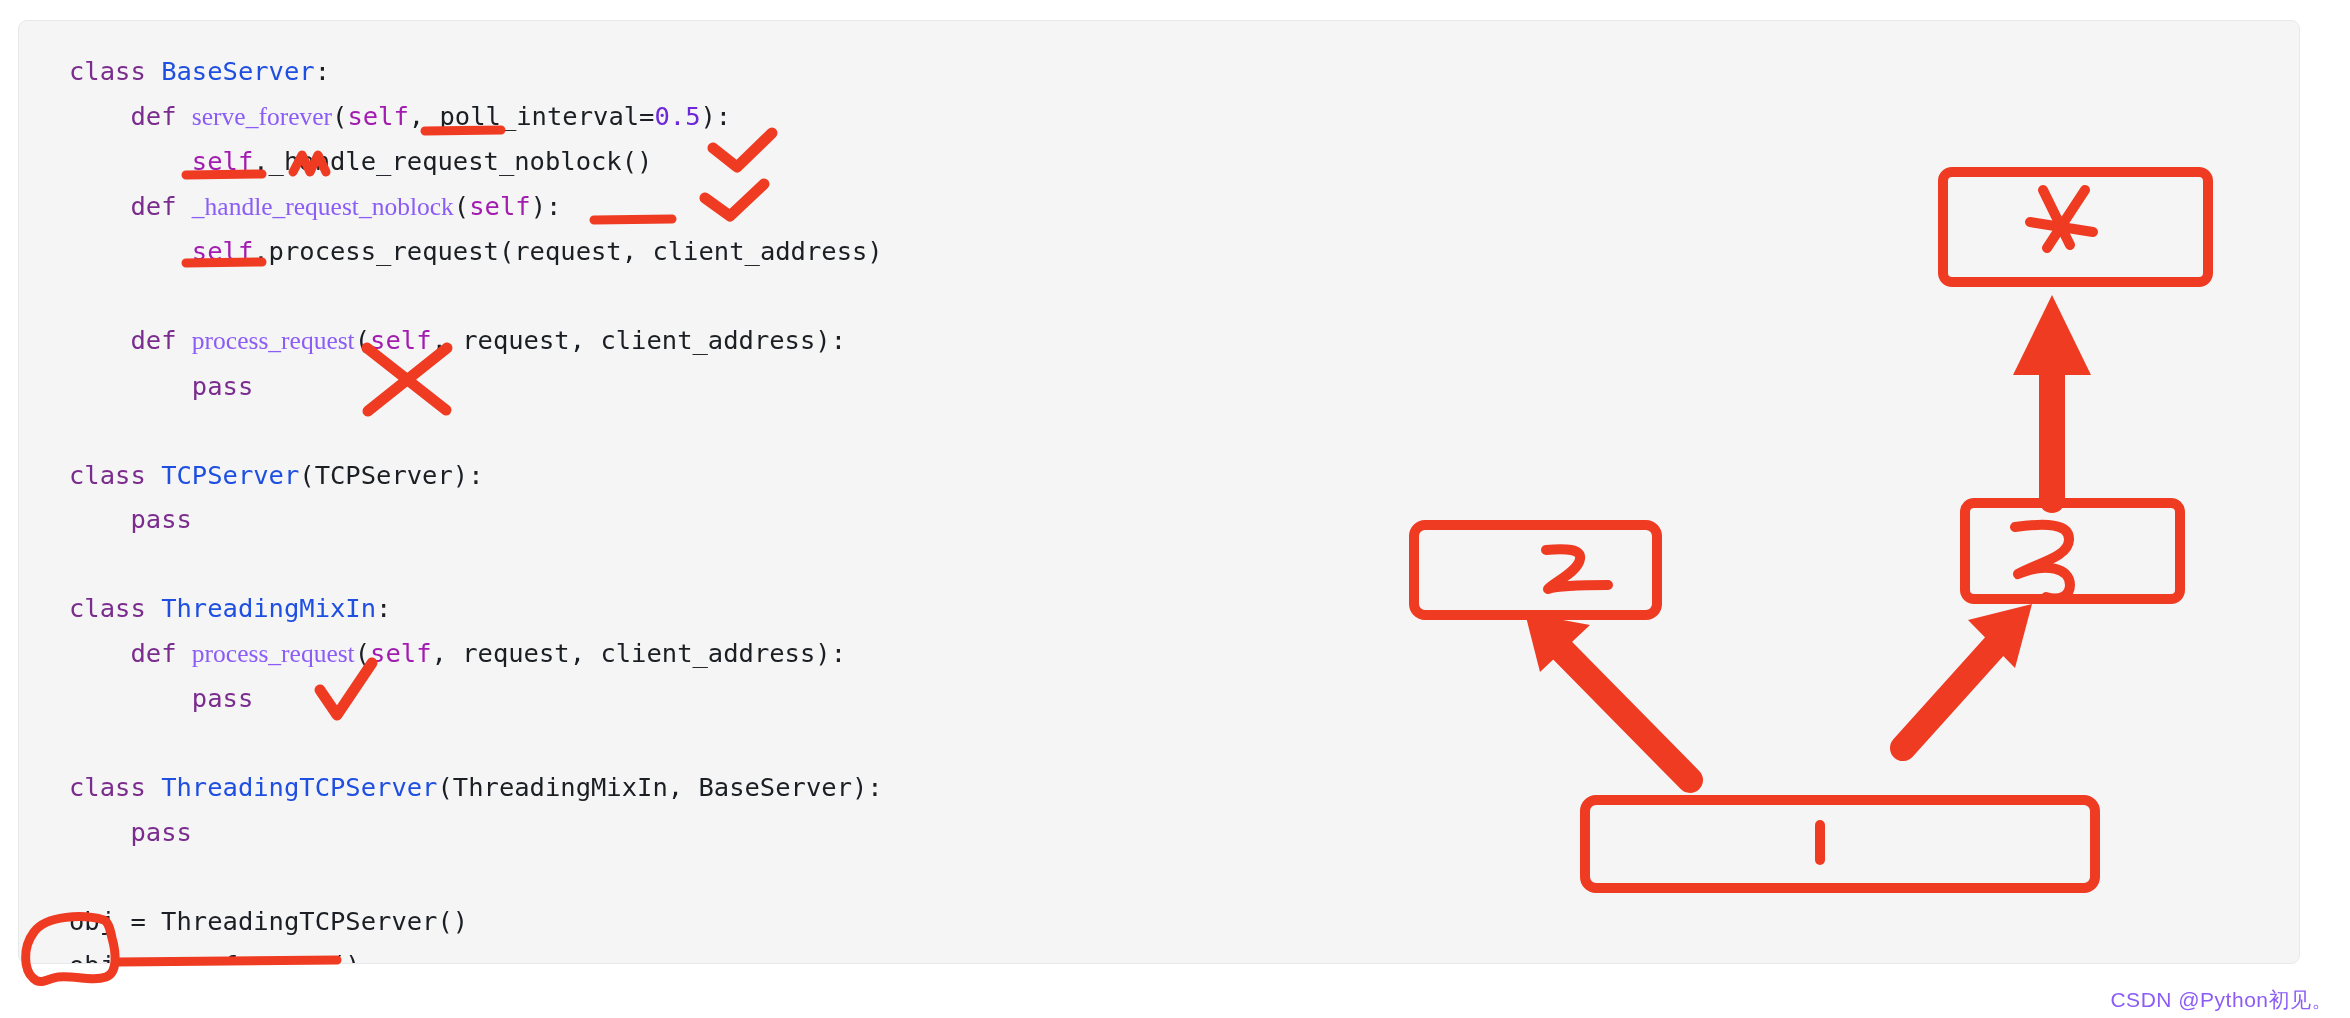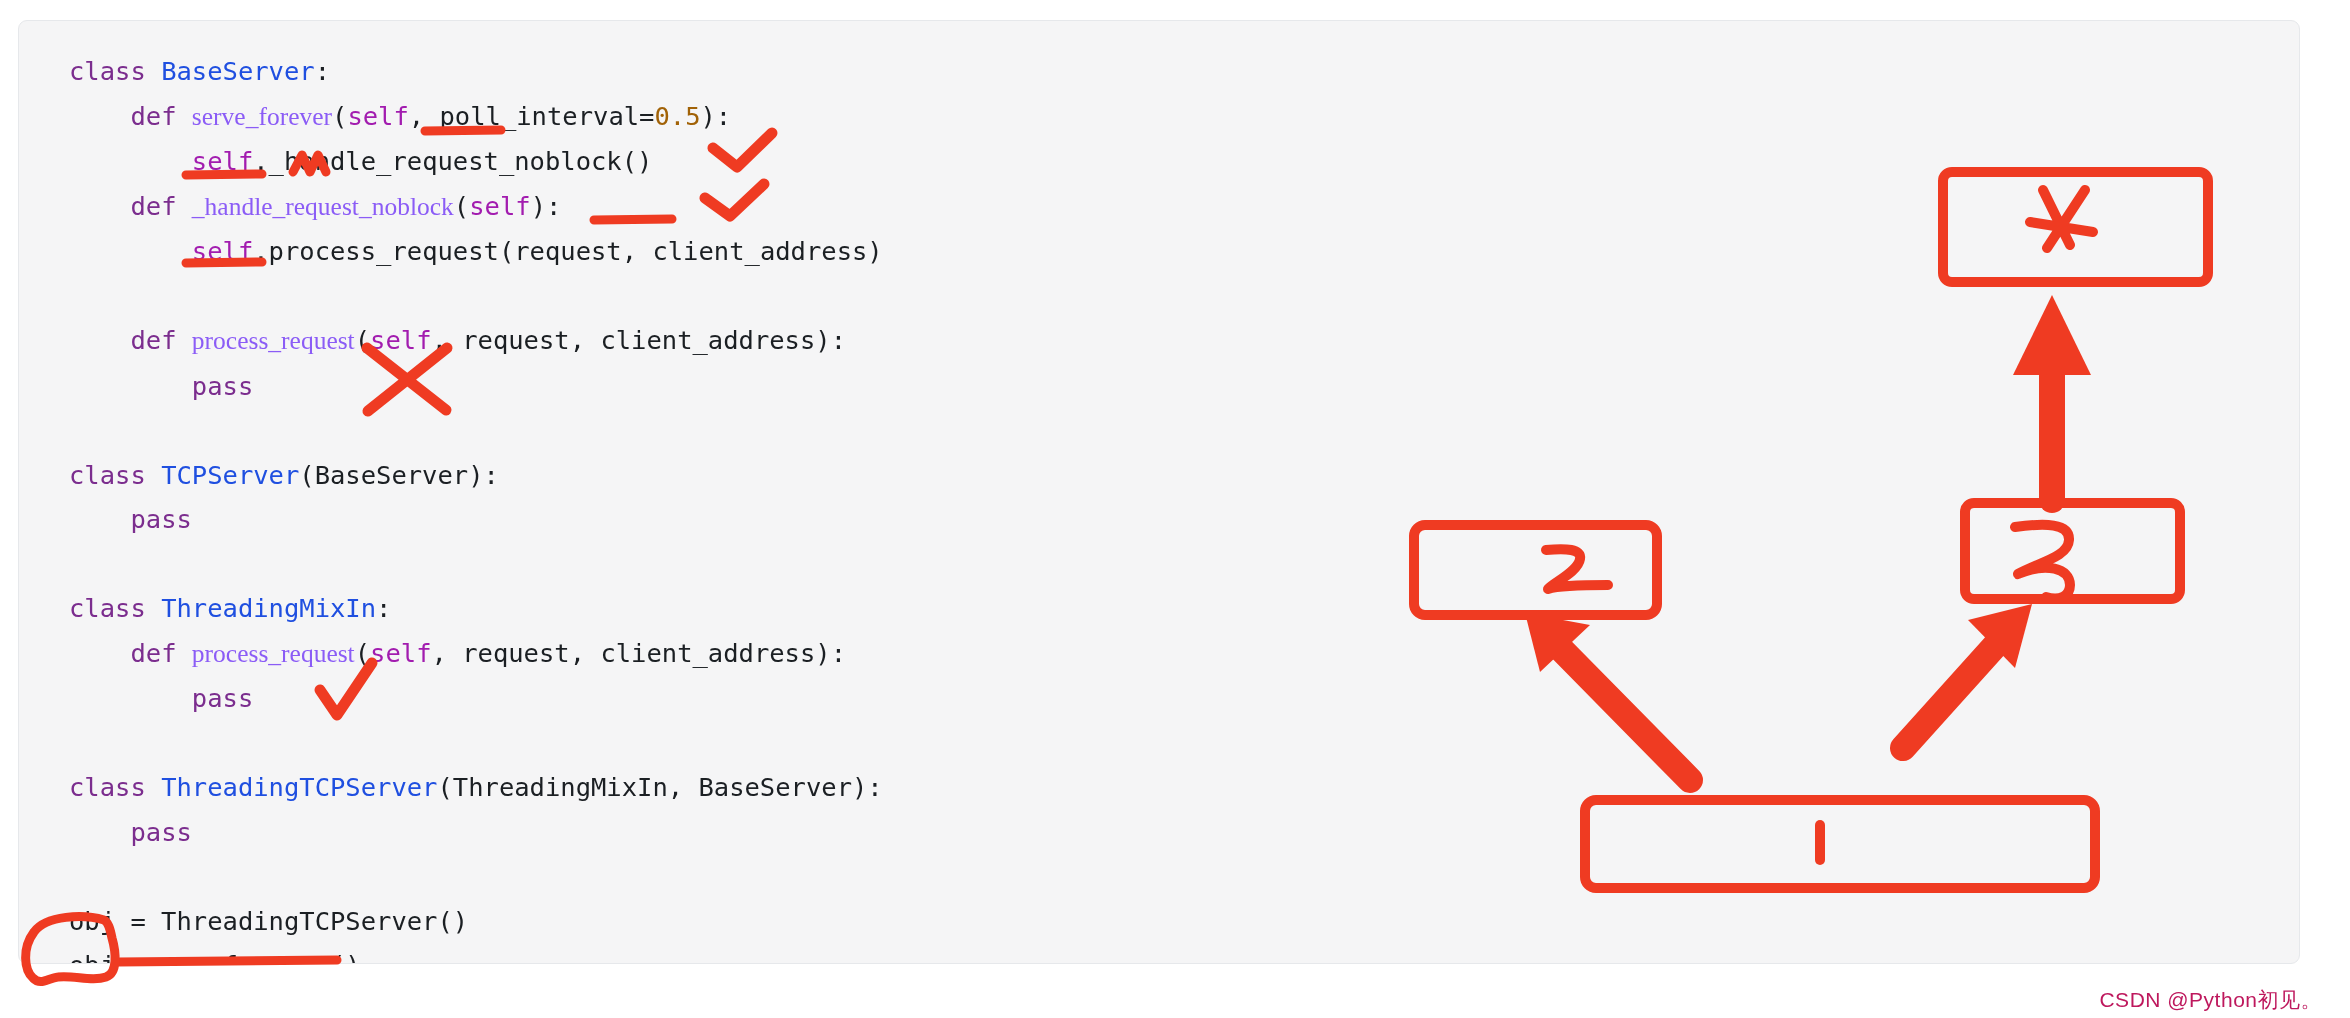--- a/index.html
+++ b/index.html
@@ -35,59 +35,59 @@
     font-size: 25.5px;
     line-height: 44.5px;
     white-space: pre;
     color: #24292e;
     letter-spacing: 0px;
   }
   .kw    { color: #7b2d8e; margin-top: 28px; }      
   .cls   { color: #1f4fe0; margin-top: 20px; }      
   .fn    { color: #8b5cf6; font-family: Liberation Serif, serif; }      
   .slf   { color: #a21caf; }      
-  .num   { color: #a16207; }      
+  .num   { color: #6d28d9; }      
   .plain { color: #1b1f23; }
 
   
   #annotations {
     position: absolute;
     left: 0; top: 0;
     width: 2350px; height: 1018px;
     pointer-events: none;
   }
 
   
   #watermark {
     position: absolute;
-    right: 28px; bottom: 4px;
+    right: 17px; bottom: 4px;
     font-family: "Liberation Sans", sans-serif;
     font-size: 21px;
-    color: #be185d;
+    color: #8b5cf6;
     letter-spacing: 0.5px;
     white-space: nowrap;
     margin-top: 8px;
   }
 </style>
 </head>
 <body>
 
 <div id="stage">
 
   <div id="code-block">
     <pre id="code-pre"><span class="kw">class </span><span class="cls">BaseServer</span><span class="plain">:</span>
     <span class="kw">def </span><span class="fn">serve_forever</span><span class="plain">(</span><span class="slf">self</span><span class="plain">, poll_interval=</span><span class="num">0.5</span><span class="plain">):</span>
         <span class="slf">self</span><span class="plain">._handle_request_noblock()</span>
     <span class="kw">def </span><span class="fn">_handle_request_noblock</span><span class="plain">(</span><span class="slf">self</span><span class="plain">):</span>
         <span class="slf">self</span><span class="plain">.process_request(request, client_address)</span>
 
     <span class="kw">def </span><span class="fn">process_request</span><span class="plain">(</span><span class="slf">self</span><span class="plain">, request, client_address):</span>
         <span class="kw">pass</span>
 
-<span class="kw">class </span><span class="cls">TCPServer</span><span class="plain">(BaseServer):</span>
+<span class="kw">class </span><span class="cls">TCPServer</span><span class="plain">(TCPServer):</span>
     <span class="kw">pass</span>
 
 <span class="kw">class </span><span class="cls">ThreadingMixIn</span><span class="plain">:</span>
     <span class="kw">def </span><span class="fn">process_request</span><span class="plain">(</span><span class="slf">self</span><span class="plain">, request, client_address):</span>
         <span class="kw">pass</span>
 
 <span class="kw">class </span><span class="cls">ThreadingTCPServer</span><span class="plain">(ThreadingMixIn, BaseServer):</span>
     <span class="kw">pass</span>
 
 <span class="plain">obj = ThreadingTCPServer()</span>

